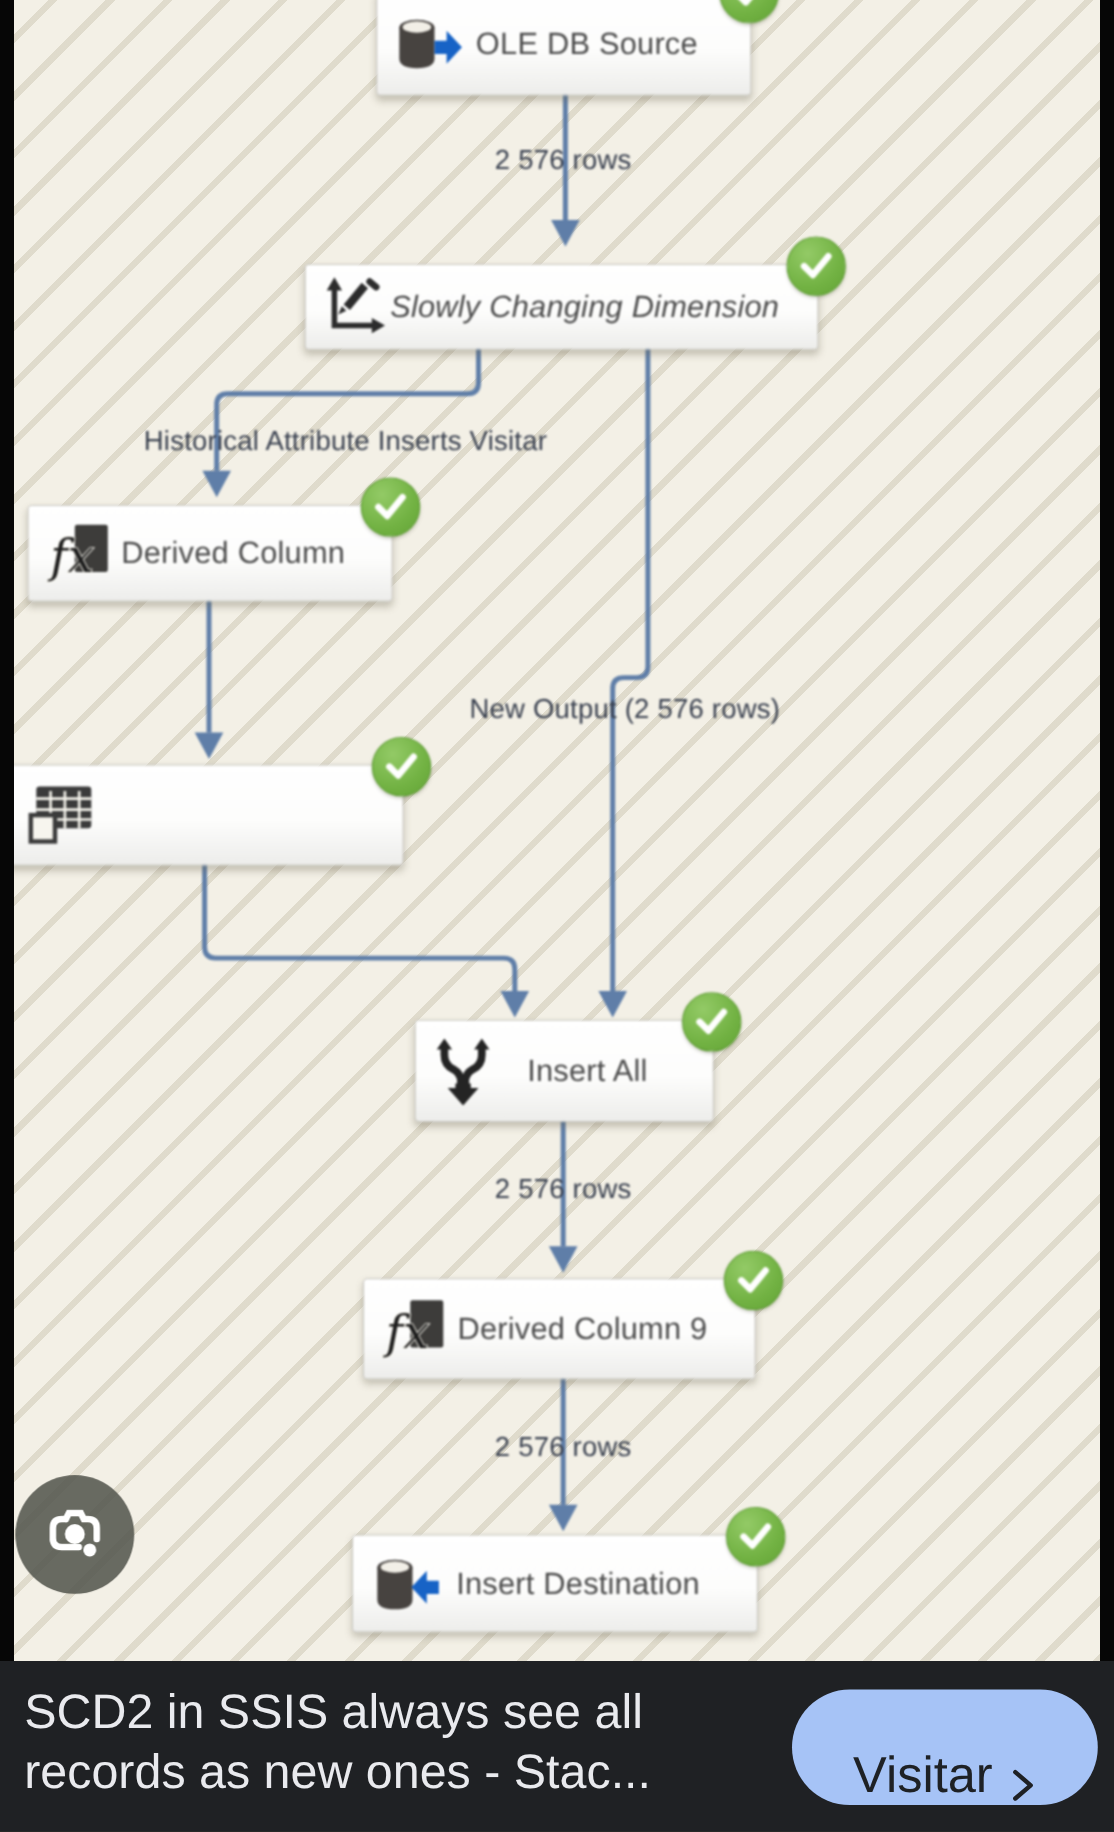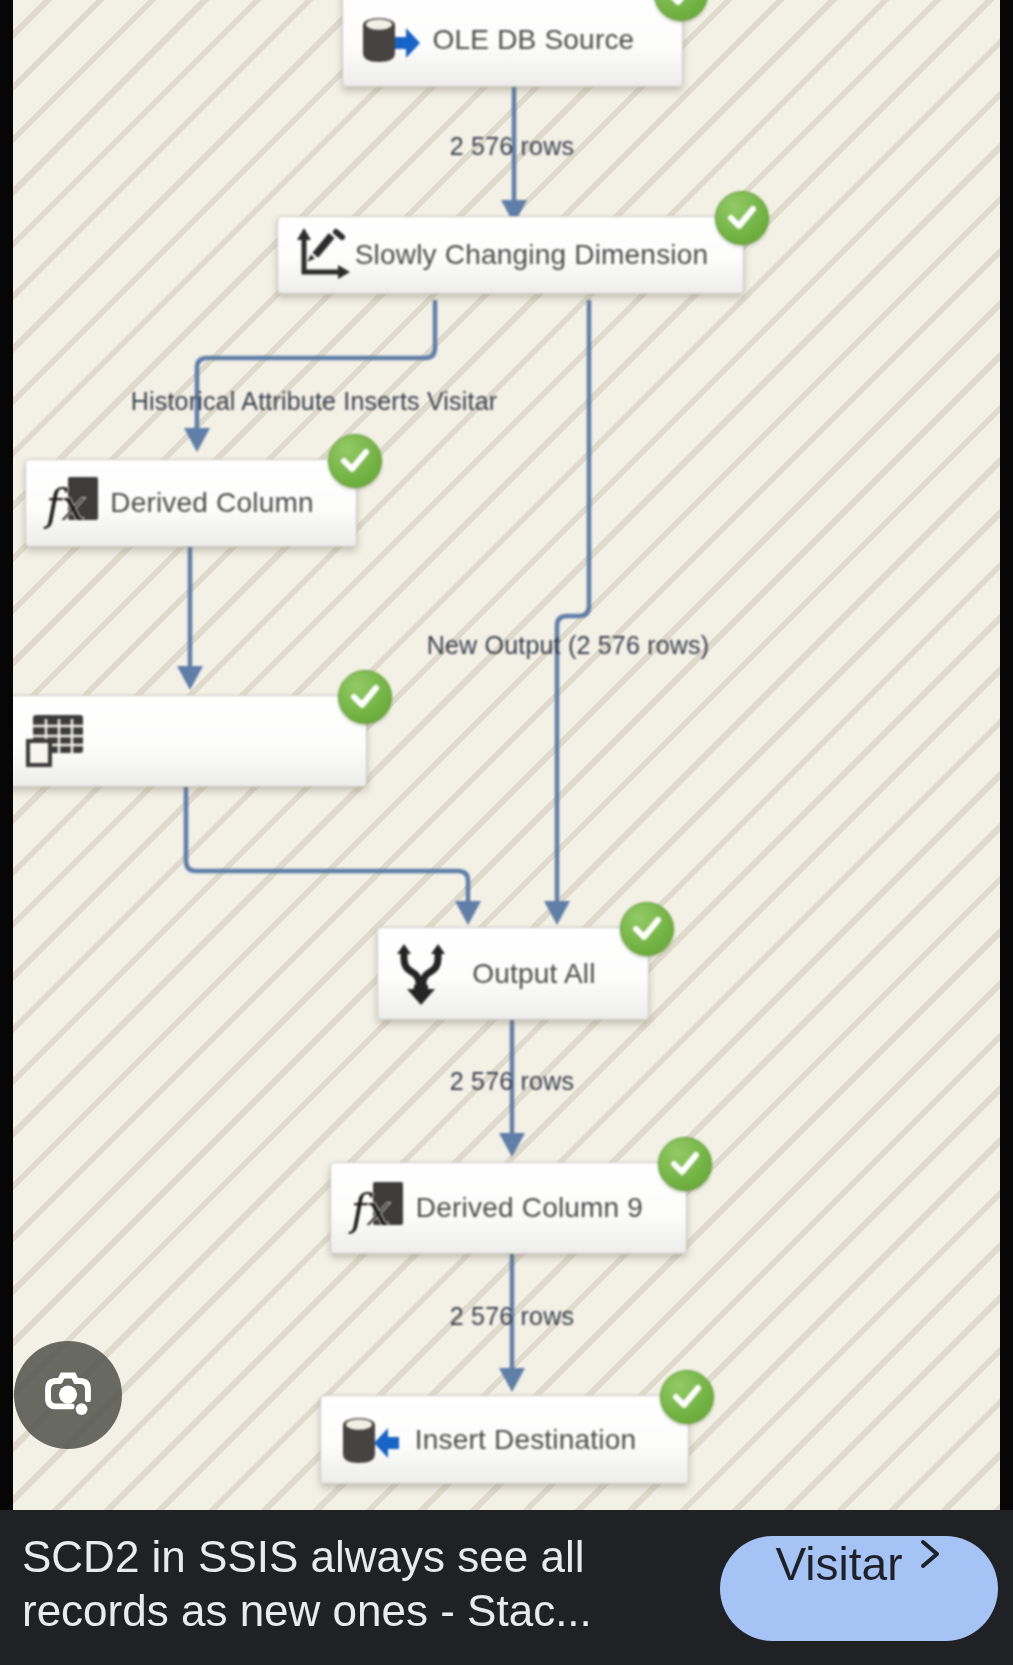--- a/index.html
+++ b/index.html
@@ -42,21 +42,21 @@
   
   .lens-btn{position:absolute;left:14px;top:1341px;width:108px;height:108px;border-radius:50%;
         background:rgba(84,86,78,0.88);display:flex;align-items:center;justify-content:center;
         z-index:40;border:none;}
 
   
   .bottom-bar{position:absolute;left:0;top:1510px;width:1013px;height:195px;background:#1f2124;z-index:50;}
   .img-title{position:absolute;left:22px;top:20px;width:690px;
         color:#e9eaee;font-size:44px;line-height:54px;font-weight:400;}
   .visit-btn{position:absolute;right:15px;top:26px;width:278px;height:105px;border-radius:53px;
-        background:#a6c3f6;border:none;display:flex;align-items:flex-start;justify-content:center;
+        background:#a6c3f6;border:none;display:flex;align-items:flex-end;justify-content:center;
         gap:16px;cursor:pointer;}
   .visit-btn .vlabel{font-size:46px;color:#1e2125;font-family:"Liberation Sans",sans-serif;}
 </style>
 </head>
 <body>
 
 <div class="screen">
 
   <div class="image-area">
     <div class="diagram-content">
@@ -101,21 +101,21 @@
           </svg>
         </span>
         <span class="nlabel">OLE DB Source</span>
         <span class="check">
           <svg width="30" height="26" viewBox="0 0 30 26">
               <path d="M4 13 L12 21 L26 4" stroke="#fff" stroke-width="6" fill="none" stroke-linecap="round" stroke-linejoin="round"></path>
             </svg>
         </span>
       </div>
 
-      <div class="node" style="left:277px;top:216px;width:465px;height:76px;">
+      <div class="node" style="left:277px;top:240px;width:465px;height:76px;font-style:italic;">
         <span class="nicon">
           <svg width="58" height="58" viewBox="0 0 58 58">
             <path d="M10 10 V46 H48" stroke="#2c2c2c" stroke-width="5" fill="none"></path>
             <path d="M10 2 l-7 12 h14 z" fill="#2c2c2c"></path>
             <path d="M56 46 l-12 -7 v14 z" fill="#2c2c2c"></path>
             <path d="M20 40 L40 16 L47 22 L27 46 Z" fill="#2c2c2c" transform="translate(2,-6) scale(0.82)"></path>
             <path d="M18 42 l-4 9 9 -4 z" fill="#2c2c2c" transform="translate(2,-6) scale(0.82)"></path>
             <path d="M42 6 l6 5" stroke="#2c2c2c" stroke-width="6" stroke-linecap="round"></path>
           </svg>
         </span>
@@ -161,21 +161,21 @@
         <span class="nicon">
           <svg width="54" height="62" viewBox="0 0 54 62">
             <path d="M10 8 V16 Q10 25 18 29 Q25 33 25 40 V44" stroke="#242424" stroke-width="7" fill="none"></path>
             <path d="M44 8 V16 Q44 25 36 29 Q29 33 29 40 V44" stroke="#242424" stroke-width="7" fill="none"></path>
             <path d="M10 1 l-7 10 h14 z" fill="#242424"></path>
             <path d="M44 1 l-7 10 h14 z" fill="#242424"></path>
             <path d="M20 42 h14 v6 h-14 z" fill="#242424"></path>
             <path d="M27 62 L13 46 H41 Z" fill="#242424"></path>
           </svg>
         </span>
-        <span class="nlabel">Output All</span>
+        <span class="nlabel">Insert All</span>
         <span class="check">
           <svg width="30" height="26" viewBox="0 0 30 26">
               <path d="M4 13 L12 21 L26 4" stroke="#fff" stroke-width="6" fill="none" stroke-linecap="round" stroke-linejoin="round"></path>
             </svg>
         </span>
       </div>
 
       <div class="node" style="left:330px;top:1162px;width:355px;height:90px;">
         <span class="nicon">
           <svg width="60" height="58" viewBox="0 0 60 58">

